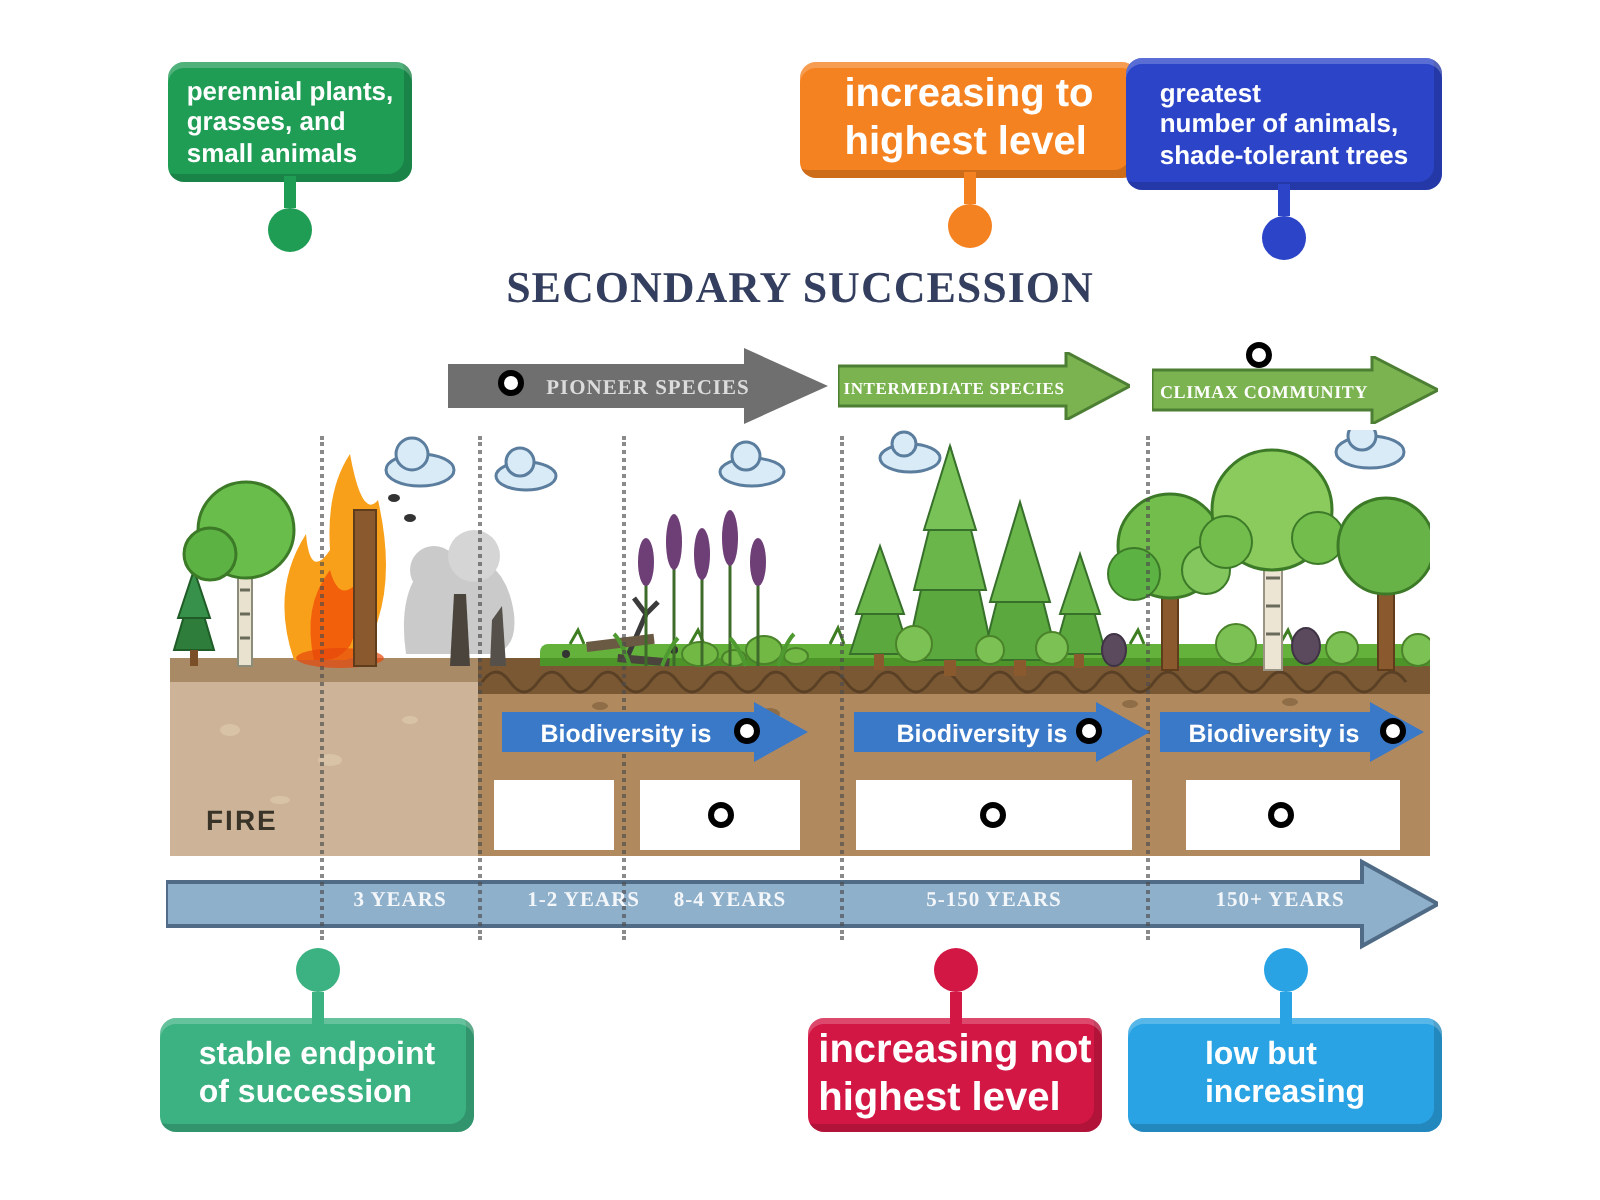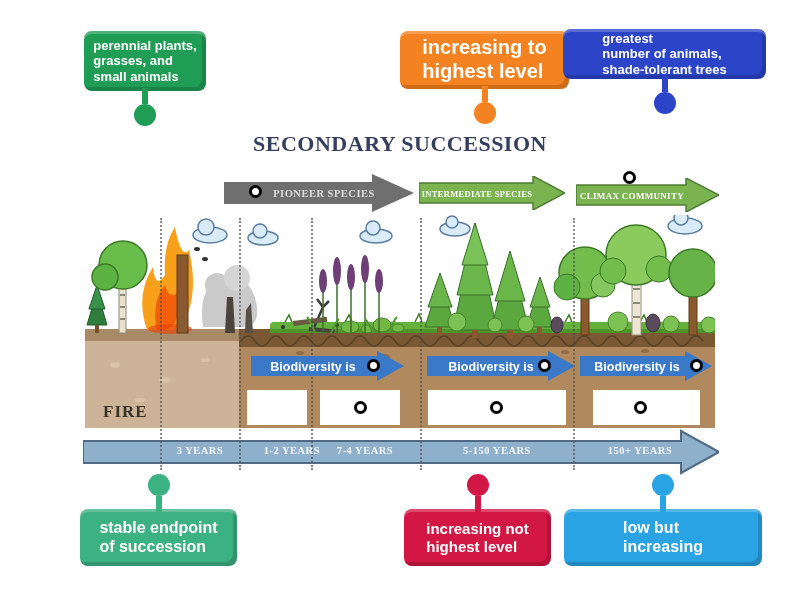--- a/index.html
+++ b/index.html
@@ -30,21 +30,21 @@
     border-radius:50%;z-index:8;}
 
   
   .dash{position:absolute;top:218px;height:252px;width:0;border-left:2px dotted #4c4c4c;opacity:.65;z-index:3;}
 
   
   .stage-arrow{position:absolute;z-index:4;}
   .bio-arrow{position:absolute;z-index:5;}
   .white-box{position:absolute;background:#fff;z-index:5;}
   .fire-label{position:absolute;left:103px;top:402px;width:44px;z-index:5;
-    font-family:Liberation Serif, serif;font-weight:700;font-size:17px;
+    font-family:Liberation Sans, sans-serif;font-weight:700;font-size:14px;
     letter-spacing:1px;color:#3a3428;}
   .timeline-svg{position:absolute;left:83px;top:429px;z-index:2;}
   .timeline-label{position:absolute;width:90px;margin-left:-45px;text-align:center;top:445px;z-index:4;
     font-family:"Liberation Serif", serif;font-weight:700;font-size:10.5px;
     letter-spacing:.5px;color:#f4f7fa;}
   .scene{position:absolute;left:85px;top:215px;z-index:2;}
 
   svg text{font-family:"Liberation Serif", serif;font-weight:700;}
   .bio-arrow text{font-family:"Liberation Sans", sans-serif;font-weight:700;}
 </style>
@@ -59,21 +59,21 @@
 small animals</div>
     <div class="chip-stem"></div>
     <div class="chip-dot"></div>
   </div>
   <div class="chip top" style="left:400px;top:31px;width:145px;height:58px;--chip:#f58220;font-size:20px;padding-left:24px;">
     <div class="chip-box">increasing to
 highest level</div>
     <div class="chip-stem"></div>
     <div class="chip-dot"></div>
   </div>
-  <div class="chip top" style="left:563px;top:29px;width:158px;height:50px;--chip:#2b44c8;font-size:13px;padding-left:45px;">
+  <div class="chip top" style="left:563px;top:29px;width:158px;height:66px;--chip:#2b44c8;font-size:13px;">
     <div class="chip-box">greatest
 number of animals,
 shade-tolerant trees</div>
     <div class="chip-stem"></div>
     <div class="chip-dot"></div>
   </div>
 
   <div class="diagram-title">SECONDARY SUCCESSION</div>
 
   <svg class="stage-arrow" style="left:224px;top:174px;" width="190" height="38" viewBox="0 0 190 38">
@@ -281,45 +281,45 @@
   <div class="white-box" style="left:247px;top:390px;width:60px;height:35px;"></div>
   <div class="white-box" style="left:320px;top:390px;width:80px;height:35px;"></div>
   <div class="white-box" style="left:428px;top:390px;width:138px;height:35px;"></div>
   <div class="white-box" style="left:593px;top:390px;width:107px;height:35px;"></div>
 
   <svg class="timeline-svg" width="636" height="46" viewBox="0 0 636 46">
     <polygon points="0,12 598,12 598,2 636,23 598,44 598,34 0,34" fill="#8fb0cb" stroke="#4f6b85" stroke-width="2"></polygon>
   </svg>
   <div class="timeline-label" style="left:200px;">3 YEARS</div>
   <div class="timeline-label" style="left:275px;text-align:right;">1-2 YEARS</div>
-  <div class="timeline-label" style="left:365px;">7-4 YEARS</div>
+  <div class="timeline-label" style="left:365px;">8-4 YEARS</div>
   <div class="timeline-label" style="left:497px;">5-150 YEARS</div>
   <div class="timeline-label" style="left:640px;">150+ YEARS</div>
 
   <div class="marker" style="left:249px;top:185px;"></div>
   <div class="marker" style="left:623px;top:171px;"></div>
   <div class="marker" style="left:367px;top:359px;"></div>
   <div class="marker" style="left:538px;top:359px;"></div>
   <div class="marker" style="left:690px;top:359px;"></div>
   <div class="marker" style="left:354px;top:401px;"></div>
   <div class="marker" style="left:490px;top:401px;"></div>
   <div class="marker" style="left:634px;top:401px;"></div>
 
   <div class="chip bottom" style="left:80px;top:509px;width:157px;height:57px;--chip:#3cb181;font-size:16px;">
     <div class="chip-box">stable endpoint
 of succession</div>
     <div class="chip-stem"></div>
     <div class="chip-dot"></div>
   </div>
-  <div class="chip bottom" style="left:404px;top:509px;width:147px;height:57px;--chip:#d31745;font-size:15px;">
+  <div class="chip bottom" style="left:404px;top:509px;width:147px;height:57px;--chip:#d31745;font-size:20px;">
     <div class="chip-box">increasing not
 highest level</div>
     <div class="chip-stem"></div>
     <div class="chip-dot"></div>
   </div>
-  <div class="chip bottom" style="left:564px;top:509px;width:157px;height:57px;--chip:#29a3e3;font-size:16px;padding-left:41px;">
+  <div class="chip bottom" style="left:564px;top:509px;width:157px;height:57px;--chip:#29a3e3;font-size:16px;">
     <div class="chip-box">low but
 increasing</div>
     <div class="chip-stem"></div>
     <div class="chip-dot"></div>
   </div>
 
 </div>
 
 </body></html>

